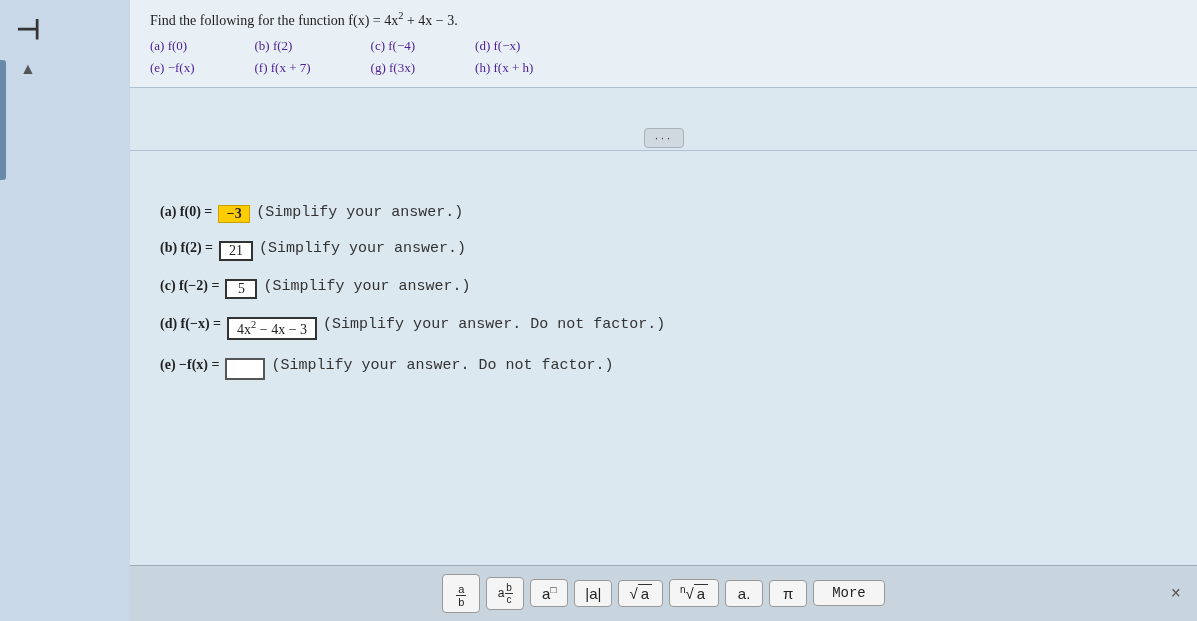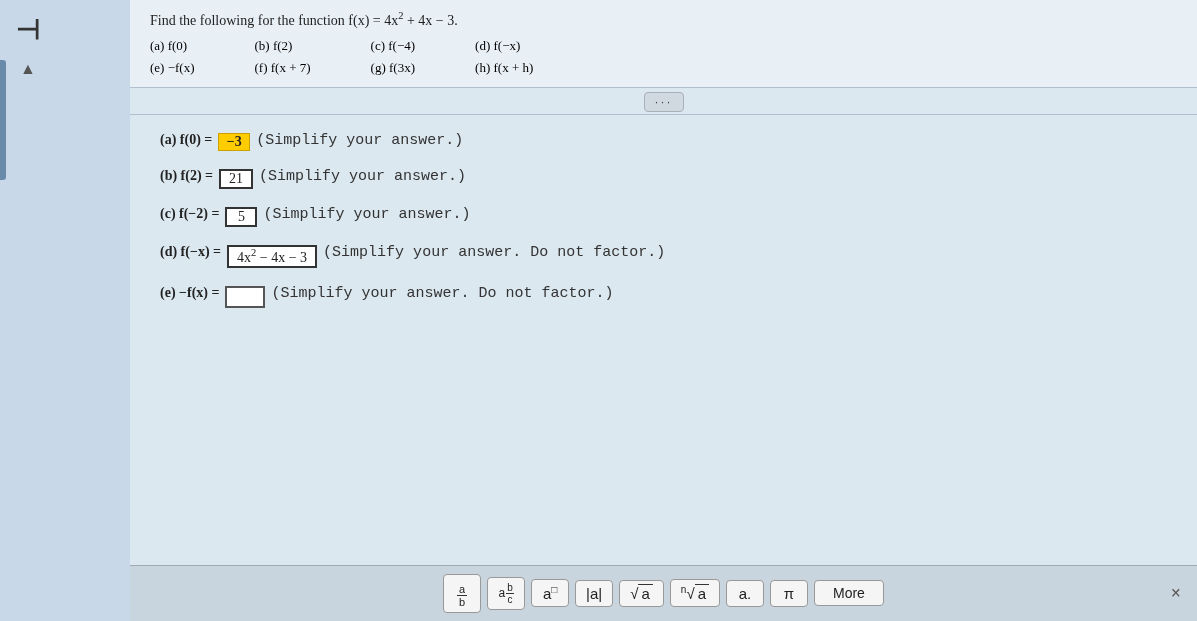--- a/index.html
+++ b/index.html
@@ -56,20 +56,21 @@
       background: #6a8aaa;
       border-radius: 0 3px 3px 0;
     }
 
     .content-area {
       flex: 1;
       background: #dce8f0;
       display: flex;
       flex-direction: column;
       position: relative;
+      gap: 36px;
     }
 
     .question-header {
       background: #e8eff5;
       border-bottom: 1px solid #b0c0d0;
       padding: 10px 20px 8px 20px;
       font-size: 14px;
       color: #222;
     }
 
@@ -77,21 +78,21 @@
       font-size: 14px;
       margin-bottom: 6px;
       color: #222;
     }
 
     .sub-questions {
       display: flex;
       flex-wrap: wrap;
       gap: 0px;
       font-size: 13px;
-      color: #000000;
+      color: #4c1d95;
     }
 
     .sub-q-col {
       display: flex;
       flex-direction: column;
       margin-right: 60px;
       line-height: 1.7;
     }
 
     .sub-q-item {
@@ -195,21 +196,21 @@
     }
 
     .toolbar-more {
       background: #f5f5f5;
       border: 1px solid #999;
       border-radius: 4px;
       padding: 4px 18px;
       font-size: 14px;
       cursor: pointer;
       color: #222;
-      font-family: Liberation Sans, sans-serif;
+      font-family: Liberation Mono, monospace;
     }
 
     .close-x {
       position: absolute;
       right: 16px;
       top: 50%;
       transform: translateY(-50%);
       font-size: 18px;
       color: #555;
       cursor: pointer;

